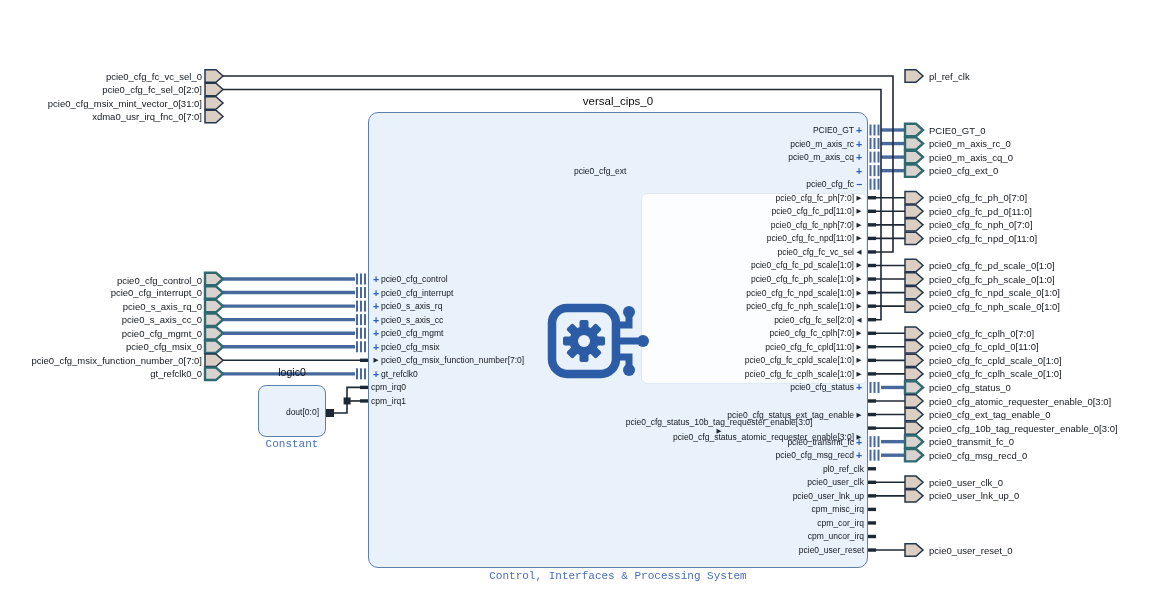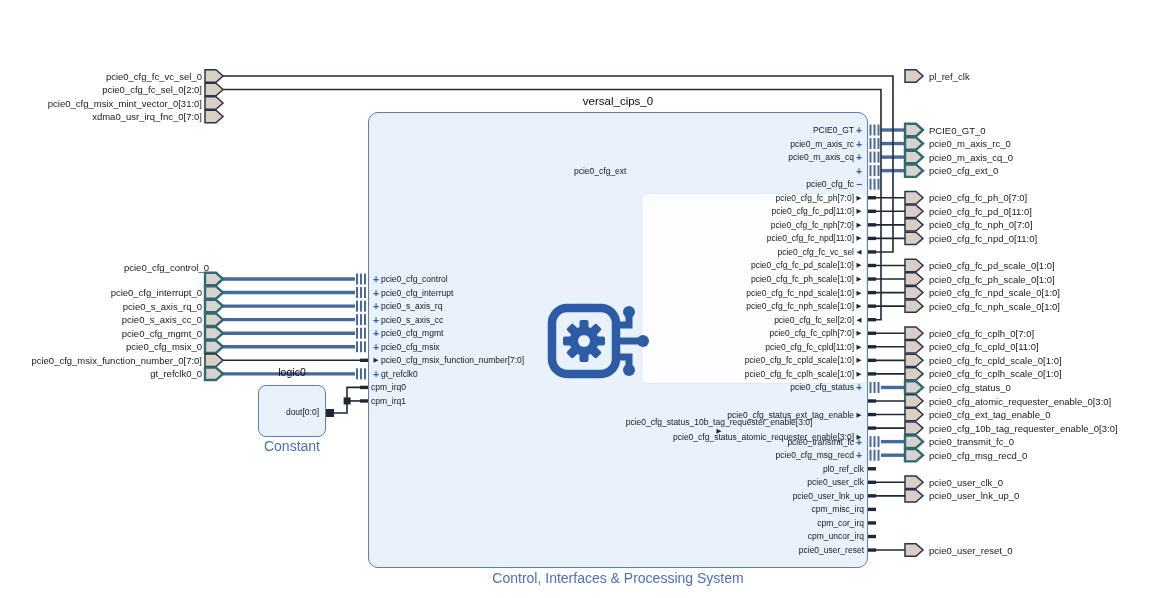--- a/index.html
+++ b/index.html
@@ -4,21 +4,21 @@
 <style>
   html,body{margin:0;padding:0;background:#ffffff;}
   #stage{position:relative;width:1153px;height:598px;background:#ffffff;
          font-family:"Liberation Sans",sans-serif;overflow:hidden;}
   .blk{position:absolute;background:#e9f1fb;border:1.5px solid #5b80ad;border-radius:10px;box-sizing:border-box;}
   #mainblk{left:368px;top:112px;width:500px;height:456px;}
   #constblk{left:258px;top:385px;width:68px;height:52px;border-radius:8px;}
   #fcpanel{position:absolute;left:272px;top:80px;width:224px;height:189px;background:#fbfdfe;
            border:1px solid #e0e8f3;border-radius:6px;}
   .blk-title{position:absolute;font-size:11.5px;color:#0b0b0b;text-align:center;white-space:nowrap;}
-  .blk-sub{position:absolute;font-size:14px;color:#4a6fb5;text-align:center;white-space:nowrap;}
+  .blk-sub{position:absolute;font-size:11px;color:#4a6fb5;text-align:center;white-space:nowrap;font-family:Liberation Mono, monospace;}
   .pin-row{position:absolute;height:13.55px;display:flex;align-items:center;
            font-size:8.5px;color:#14181d;white-space:nowrap;}
   .pin-row.r{justify-content:flex-end;}
   .glyph{display:inline-block;text-align:center;flex:0 0 auto;}
   .g-plus,.g-minus{color:#2a5fc0;font-weight:bold;font-size:10.5px;width:10px;line-height:10px;}
   .g-tr,.g-tl{font-size:6.5px;color:#1d2835;width:10px;line-height:8px;}
   .ext-label{position:absolute;font-size:9.5px;color:#14181d;white-space:nowrap;height:13px;line-height:13px;}
   .ext-label.l{text-align:right;width:202px;left:0;}
   .ext-label.rr{left:929px;}
   #wires{position:absolute;left:0;top:0;}
@@ -251,21 +251,21 @@
     <div class="pin-row" style="top: 367.05px; left: 371px;">
       <span class="glyph g-plus">+</span>
       <span>gt_refclk0</span>
     </div>
     <div class="pin-row" style="top: 380.6px; left: 371px;">
       <span>cpm_irq0</span>
     </div>
     <div class="pin-row" style="top: 394.15px; left: 371px;">
       <span>cpm_irq1</span>
     </div>
-    <div class="ext-label l" style="top: 261px; padding-left: 7px;">pcie0_cfg_control_0</div>
+    <div class="ext-label l" style="top: 274px;">pcie0_cfg_control_0</div>
     <div class="ext-label l" style="top: 286.05px;">pcie0_cfg_interrupt_0</div>
     <div class="ext-label l" style="top: 299.6px;">pcie0_s_axis_rq_0</div>
     <div class="ext-label l" style="top: 313.15px;">pcie0_s_axis_cc_0</div>
     <div class="ext-label l" style="top: 326.7px;">pcie0_cfg_mgmt_0</div>
     <div class="ext-label l" style="top: 340.25px;">pcie0_cfg_msix_0</div>
     <div class="ext-label l" style="top: 353.8px;">pcie0_cfg_msix_function_number_0[7:0]</div>
     <div class="ext-label l" style="top: 367.35px;">gt_refclk0_0</div>
     <div class="ext-label l" style="top: 69.5px;">pcie0_cfg_fc_vc_sel_0</div>
     <div class="ext-label l" style="top: 83px;">pcie0_cfg_fc_sel_0[2:0]</div>
     <div class="ext-label l" style="top: 96.5px;">pcie0_cfg_msix_mint_vector_0[31:0]</div>

